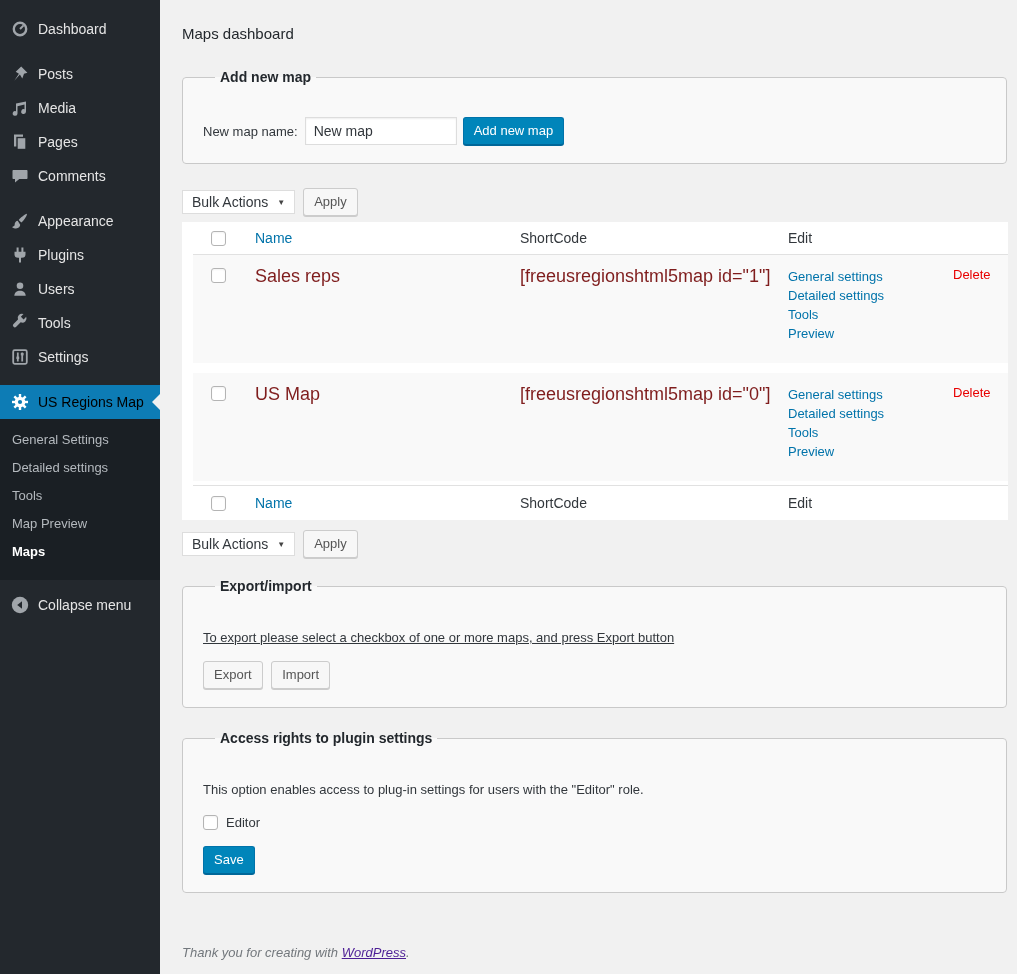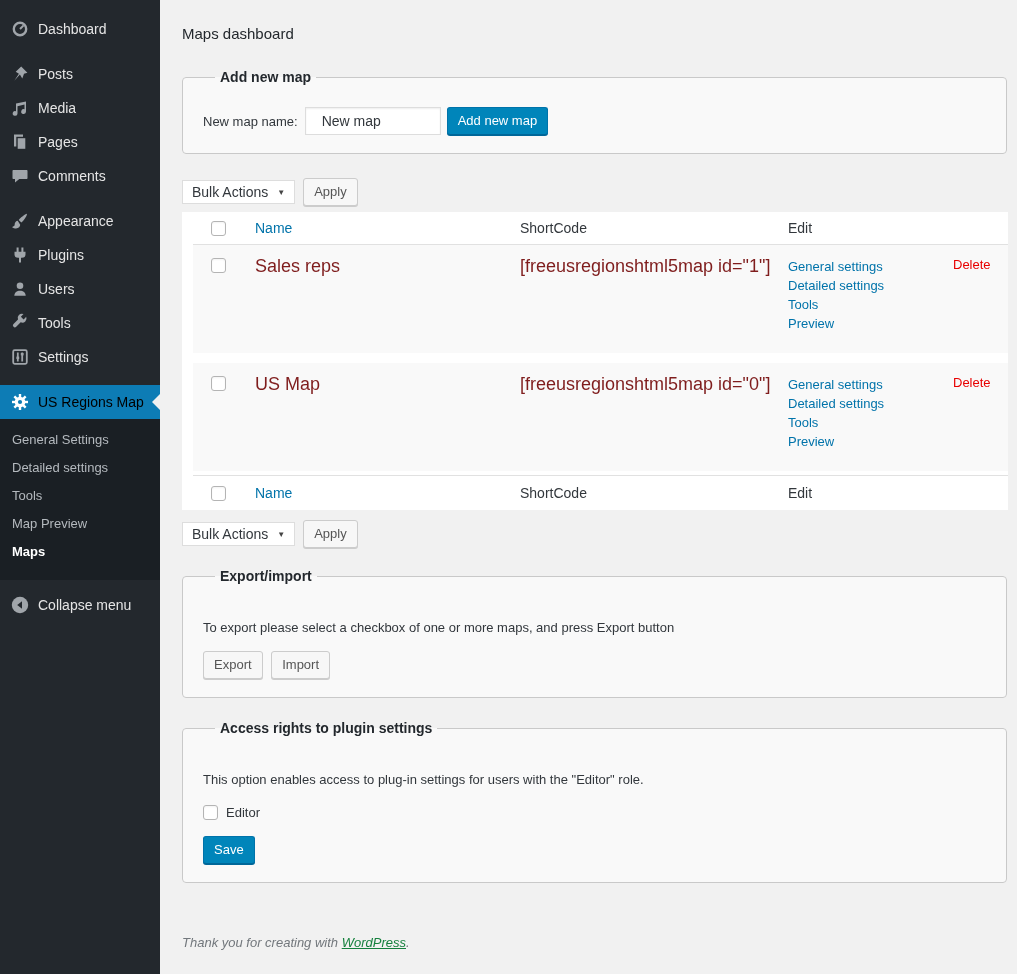--- a/index.html
+++ b/index.html
@@ -24,23 +24,23 @@
   .smi.current { color:#fff; font-weight:bold; }
   .collapse-item { margin-top:8px; }
 
   
   .content { margin-left:160px; padding:10px 10px 20px 22px; }
   h1 { font-size:15px; font-weight:400; color:#23282d; margin:9px 0 20px; line-height:30px; }
 
   fieldset { border:1px solid #c9c9c9; border-radius:4px; background:#f9f9f9; padding:10px 20px 18px; margin:0; }
   legend { font-size:14px; font-weight:bold; color:#23282d; padding:0 5px; margin-left:12px; }
   .fs-addnew { margin-bottom:24px; }
-  .addnew-row { display:flex; align-items:center; margin-top:12px; }
+  .addnew-row { display:flex; align-items:center; margin-top:22px; }
   .addnew-row label { font-size:13px; color:#32373c; margin-right:7px; }
-  input[type=text] { height:28px; width:136px; border:1px solid #ddd; background:#fff; padding:0 16px;
+  input[type=text] { height:28px; width:152px; border:1px solid #ddd; background:#fff; padding:0 8px;
      font-family:inherit; font-size:14px; color:#32373c; box-shadow:inset 0 1px 2px rgba(0,0,0,.07); }
   .btn { display:inline-block; height:28px; line-height:26px; padding:0 10px; font-size:13px; font-family:inherit;
      border-radius:3px; cursor:pointer; text-align:center; }
   .btn-primary { background:#0085ba; border:1px solid #0073aa; border-bottom-color:#006799; color:#fff;
      box-shadow:0 1px 0 #006799; }
   .btn-secondary { background:#f7f7f7; border:1px solid #ccc; color:#555; box-shadow:0 1px 0 #ccc; }
   .btn + .btn { margin-left:5px; }
 
   .bulk-row { display:flex; align-items:center; margin:0 0 6px; }
   .bulk-row.bottom { margin:10px 0 0; }
@@ -59,29 +59,29 @@
   .data-row { background:#f9f9f9; padding-top:12px; padding-bottom:20px; margin-bottom:10px; }
   .data-row.last { margin-bottom:4px; }
   .cell { font-size:18px; color:#7f1d1d; line-height:19px; }
   .edit-links a { display:block; color:#0073aa; text-decoration:none; font-size:13px; line-height:19px; cursor:pointer; }
   .delete-link { color:#e80000; text-decoration:none; font-size:13px; cursor:pointer; }
   .cb { width:15px; height:15px; border:1px solid #b4b4b4; border-radius:3px; background:#fff; display:inline-block;
      margin-top:1px; cursor:pointer; box-shadow:inset 0 1px 2px rgba(0,0,0,.05); }
 
   
   .fs-export { margin-top:20px; }
-  .fs-export .desc { margin:26px 0 16px; font-size:13px; color:#32373c; }
+  .fs-export .desc { margin:26px 0 16px; font-size:13px; color:#32373c;text-decoration:underline; }
   .fs-access { margin-top:22px; }
   .fs-access .desc { margin:26px 0 18px; font-size:13px; color:#32373c; }
   .editor-row { display:flex; align-items:center; margin-bottom:16px; }
   .editor-row .cb { margin-right:8px; margin-top:0; }
   .editor-row label { font-size:13px; color:#32373c; }
 
   .footer { margin-top:52px; font-size:13px; color:#72777c; font-style:italic; }
-  .footer a { color:#15803d; font-style:italic; text-decoration:underline; cursor:pointer; }
+  .footer a { color:#4c1d95; font-style:italic; text-decoration:underline; cursor:pointer; }
 
   svg { display:block; }
 </style>
 </head>
 <body>
 
 <div class="app">
 
   <aside class="sidebar">
     <div class="menu">

